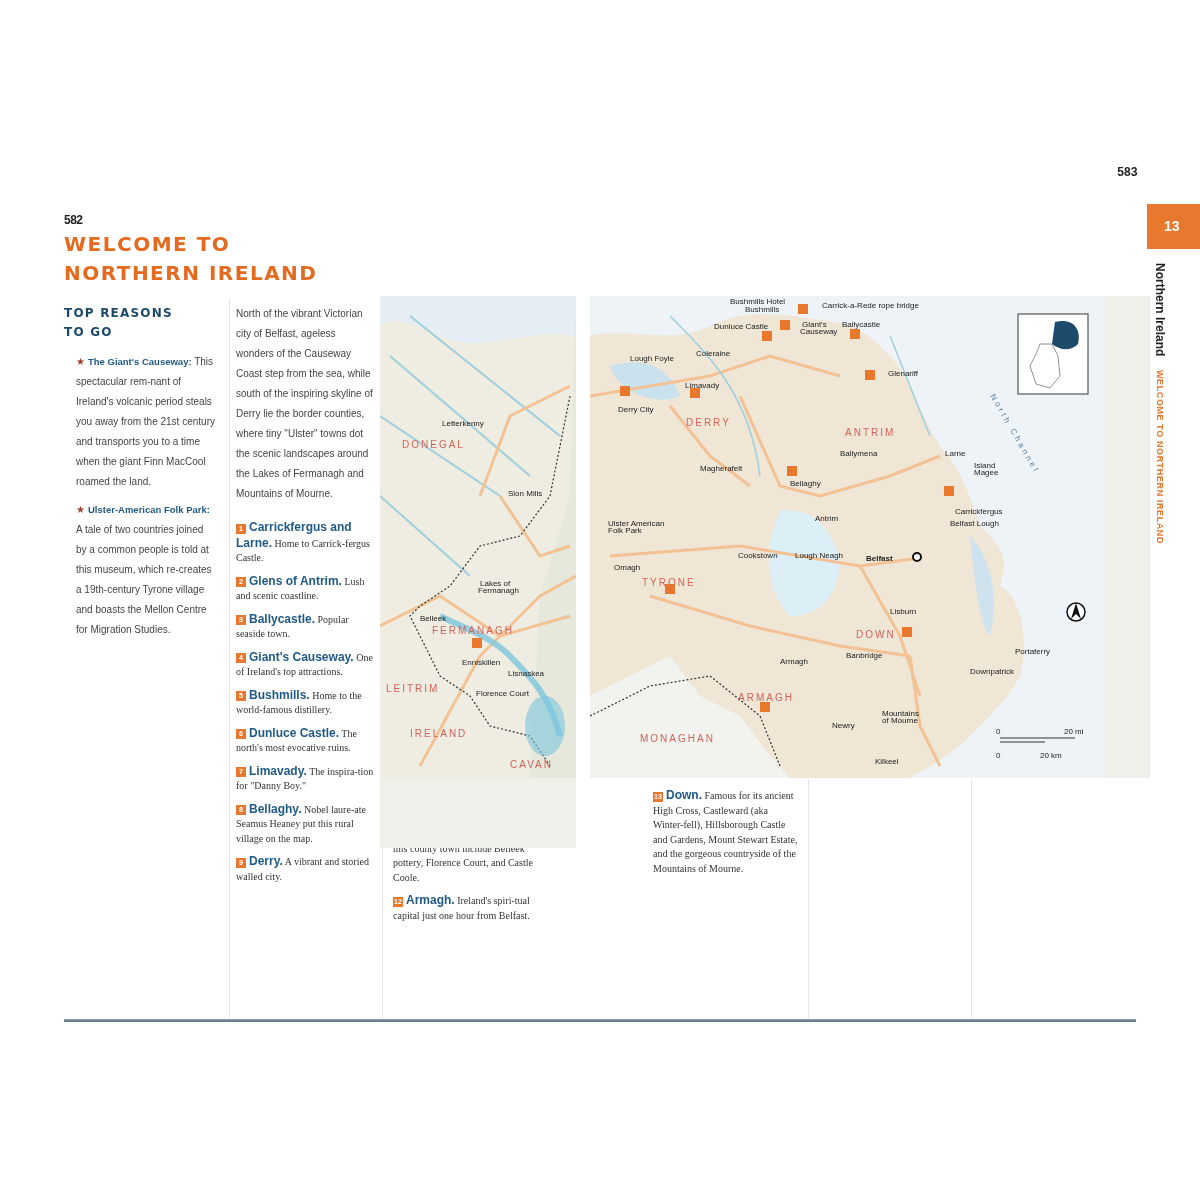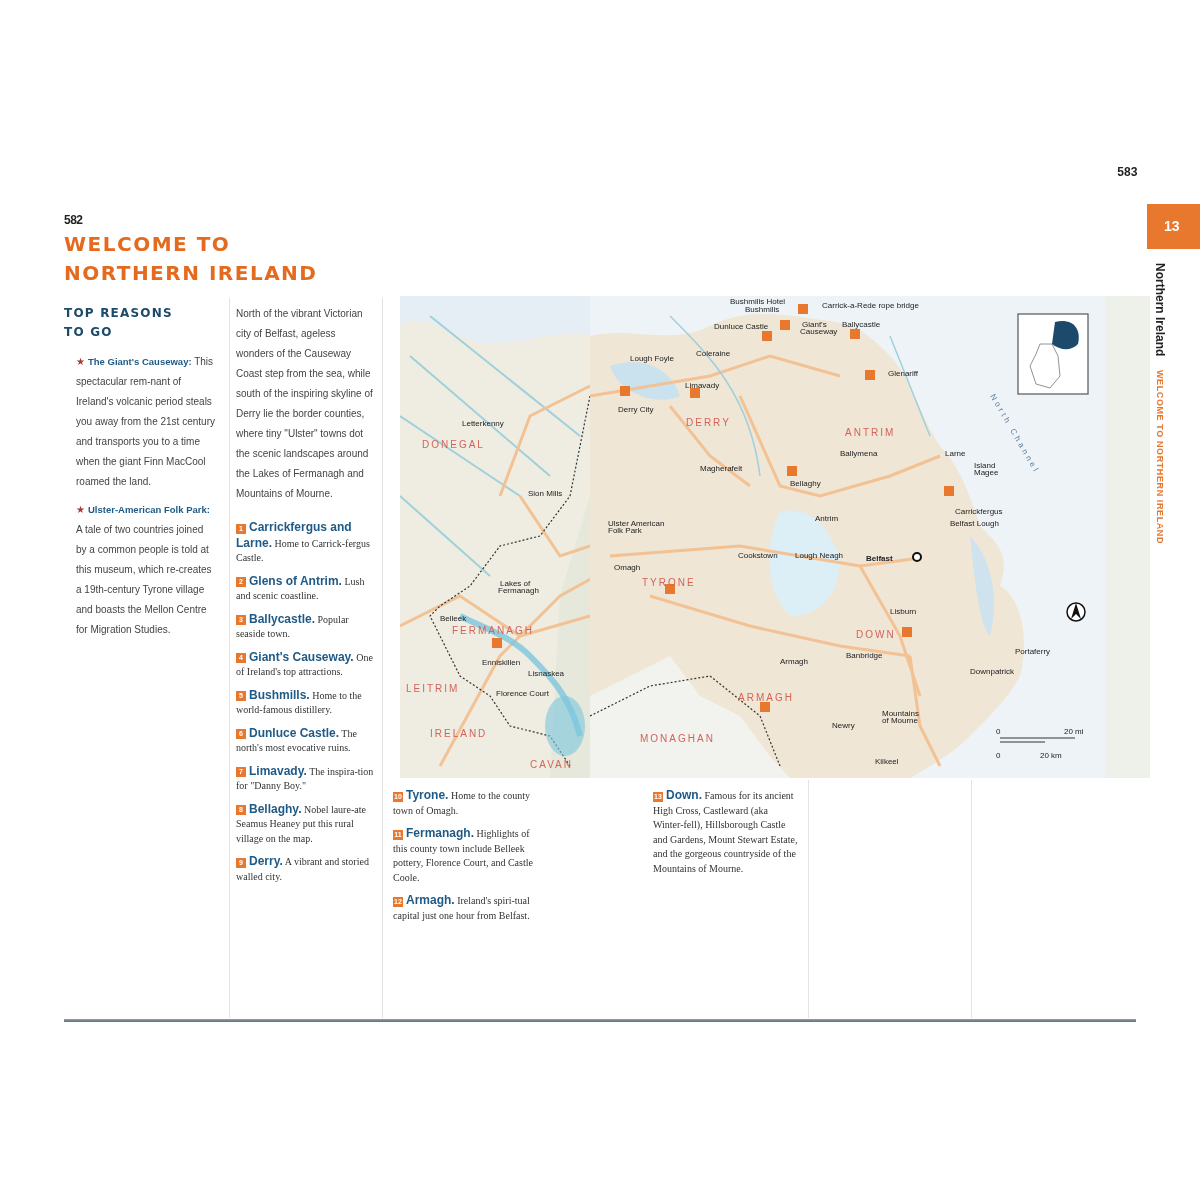--- a/index.html
+++ b/index.html
@@ -75,21 +75,21 @@
 <div class="abs serif" style="left:393px;top:788px;width:150px;">
   <p><span class="badge">10</span><span class="hl">Tyrone.</span><span> Home to the county town of Omagh.</span></p>
   <p><span class="badge">11</span><span class="hl">Fermanagh.</span><span> Highlights of this county town include Belleek pottery, Florence Court, and Castle Coole.</span></p>
   <p><span class="badge">12</span><span class="hl">Armagh.</span><span> Ireland's spiri-tual capital just one hour from Belfast.</span></p>
 </div>
 
 <div class="abs serif" style="left:653px;top:788px;width:145px;">
   <p><span class="badge">13</span><span class="hl">Down.</span><span> Famous for its ancient High Cross, Castleward (aka Winter-fell), Hillsborough Castle and Gardens, Mount Stewart Estate, and the gorgeous countryside of the Mountains of Mourne.</span></p>
 </div>
 
-<div class="abs map" style="left:400px;top:296px;width:196px;height:482px;">
+<div class="abs map" style="left:380px;top:296px;width:196px;height:552px;">
   <svg width="196" height="482" viewBox="0 0 196 482">
     <rect width="196" height="482" fill="#efece2"></rect>
     <path d="M0,0 L196,0 L196,40 C150,30 100,60 60,40 C30,25 10,20 0,30 Z" fill="#e4eef4"></path>
     <path d="M10,60 L150,180 M0,120 L120,200 M30,20 L180,140 M0,200 L90,280" stroke="#9fd0dc" stroke-width="2" fill="none"></path>
     <path d="M196,0 L196,482 L150,482 L160,300 L190,200 Z" fill="#dde6d5" opacity="0.6"></path>
     <path d="M0,330 L60,300 L120,340 L190,320" stroke="#f3c294" stroke-width="3" fill="none"></path>
     <path d="M100,200 L130,120 L190,90 M120,200 L160,260 L190,250 M40,470 L100,360 L160,300 L196,280" stroke="#f3c294" stroke-width="3" fill="none"></path>
     <path d="M190,100 L170,200 L140,240 L100,250 L70,290 L40,310 L30,320 L60,380 L90,400 L110,430 L150,440 L170,470" stroke="#333" stroke-width="1.2" stroke-dasharray="2,2" fill="none"></path>
     <path d="M60,320 C80,330 110,340 130,360 C150,380 170,400 180,440" stroke="#7cc6dd" stroke-width="6" fill="none" opacity="0.8"></path>
     <ellipse cx="165" cy="430" rx="20" ry="30" fill="#7cc6dd" opacity="0.6"></ellipse>

